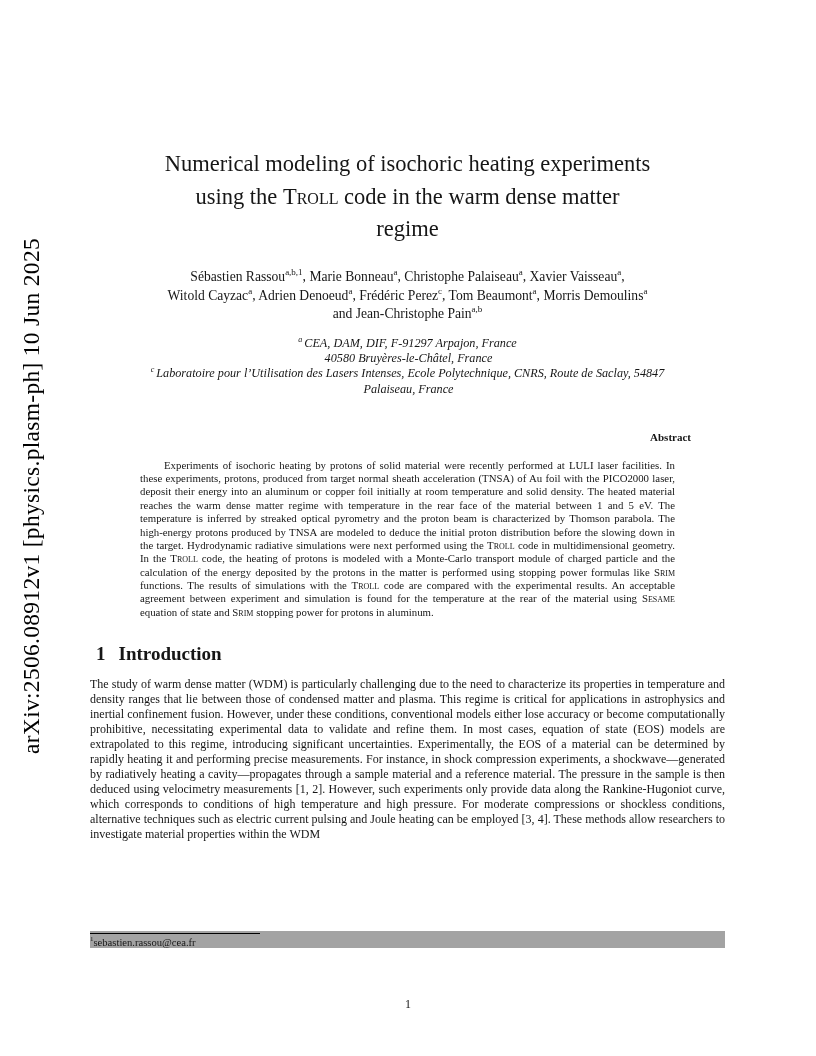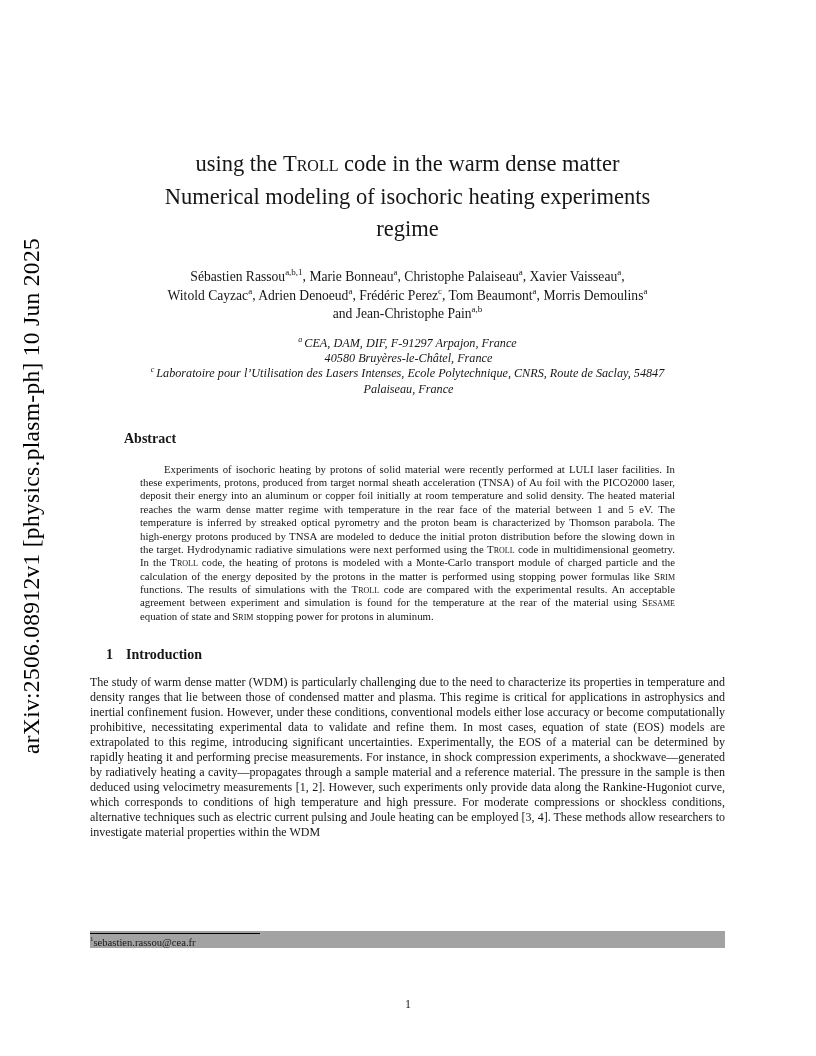--- a/index.html
+++ b/index.html
@@ -34,37 +34,37 @@
     margin-top: 12px;
     text-align: center;
     font-style: italic;
     font-size: 12.2px;
     line-height: 1.24;
   }
   .affiliations sup { margin-right: 2px; }
 
   .abstract { margin-top: 34px; padding: 0 34px; }
   .abstract-heading {
-    text-align: left;
+    text-align: right;
     font-weight: 700;
-    font-size: 14px;
+    font-size: 11px;
     margin: 16px 0 9px 0;
   }
   .abstract-body {
     margin: 16px;
     font-size: 10.8px;
     line-height: 1.24;
     text-align: justify;
     text-indent: 24px;
     hyphens: auto;
   }
 
   .section-heading {
-    margin: 24px 0 0 16px;
-    font-size: 14px;
+    margin: 24px 0 0 6px;
+    font-size: 19px;
     font-weight: 700;
   }
   .sec-num { margin-right: 13px; }
 
   .body-text {
     margin: 12px 0 0 0;
     font-size: 12px;
     line-height: 1.25;
     text-align: justify;
     hyphens: auto;
@@ -100,22 +100,22 @@
   .sc { font-variant: small-caps; }
 </style>
 </head>
 <body>
 
 <div class="arxiv-strip">arXiv:2506.08912v1 [physics.plasm-ph] 10 Jun 2025</div>
 
 <div class="content">
 
   <h1 class="paper-title">
+    <div class="title-line">Numerical modeling of isochoric heating experiments</div>
     <div class="title-line">using the <span class="sc">Troll</span> code in the warm dense matter</div>
-    <div class="title-line">Numerical modeling of isochoric heating experiments</div>
     <div class="title-line">regime</div>
   </h1>
 
   <div class="authors">
     <div class="author-line">
       <span class="author-seg"><span>Sébastien Rassou</span><sup>a,b,1</sup><span>, </span></span><span class="author-seg"><span>Marie Bonneau</span><sup>a</sup><span>, </span></span><span class="author-seg"><span>Christophe Palaiseau</span><sup>a</sup><span>, </span></span><span class="author-seg"><span>Xavier Vaisseau</span><sup>a</sup><span>,</span></span>
     </div>
     <div class="author-line">
       <span class="author-seg"><span>Witold Cayzac</span><sup>a</sup><span>, </span></span><span class="author-seg"><span>Adrien Denoeud</span><sup>a</sup><span>, </span></span><span class="author-seg"><span>Frédéric Perez</span><sup>c</sup><span>, </span></span><span class="author-seg"><span>Tom Beaumont</span><sup>a</sup><span>, </span></span><span class="author-seg"><span>Morris Demoulins</span><sup>a</sup><span></span></span>
     </div>

